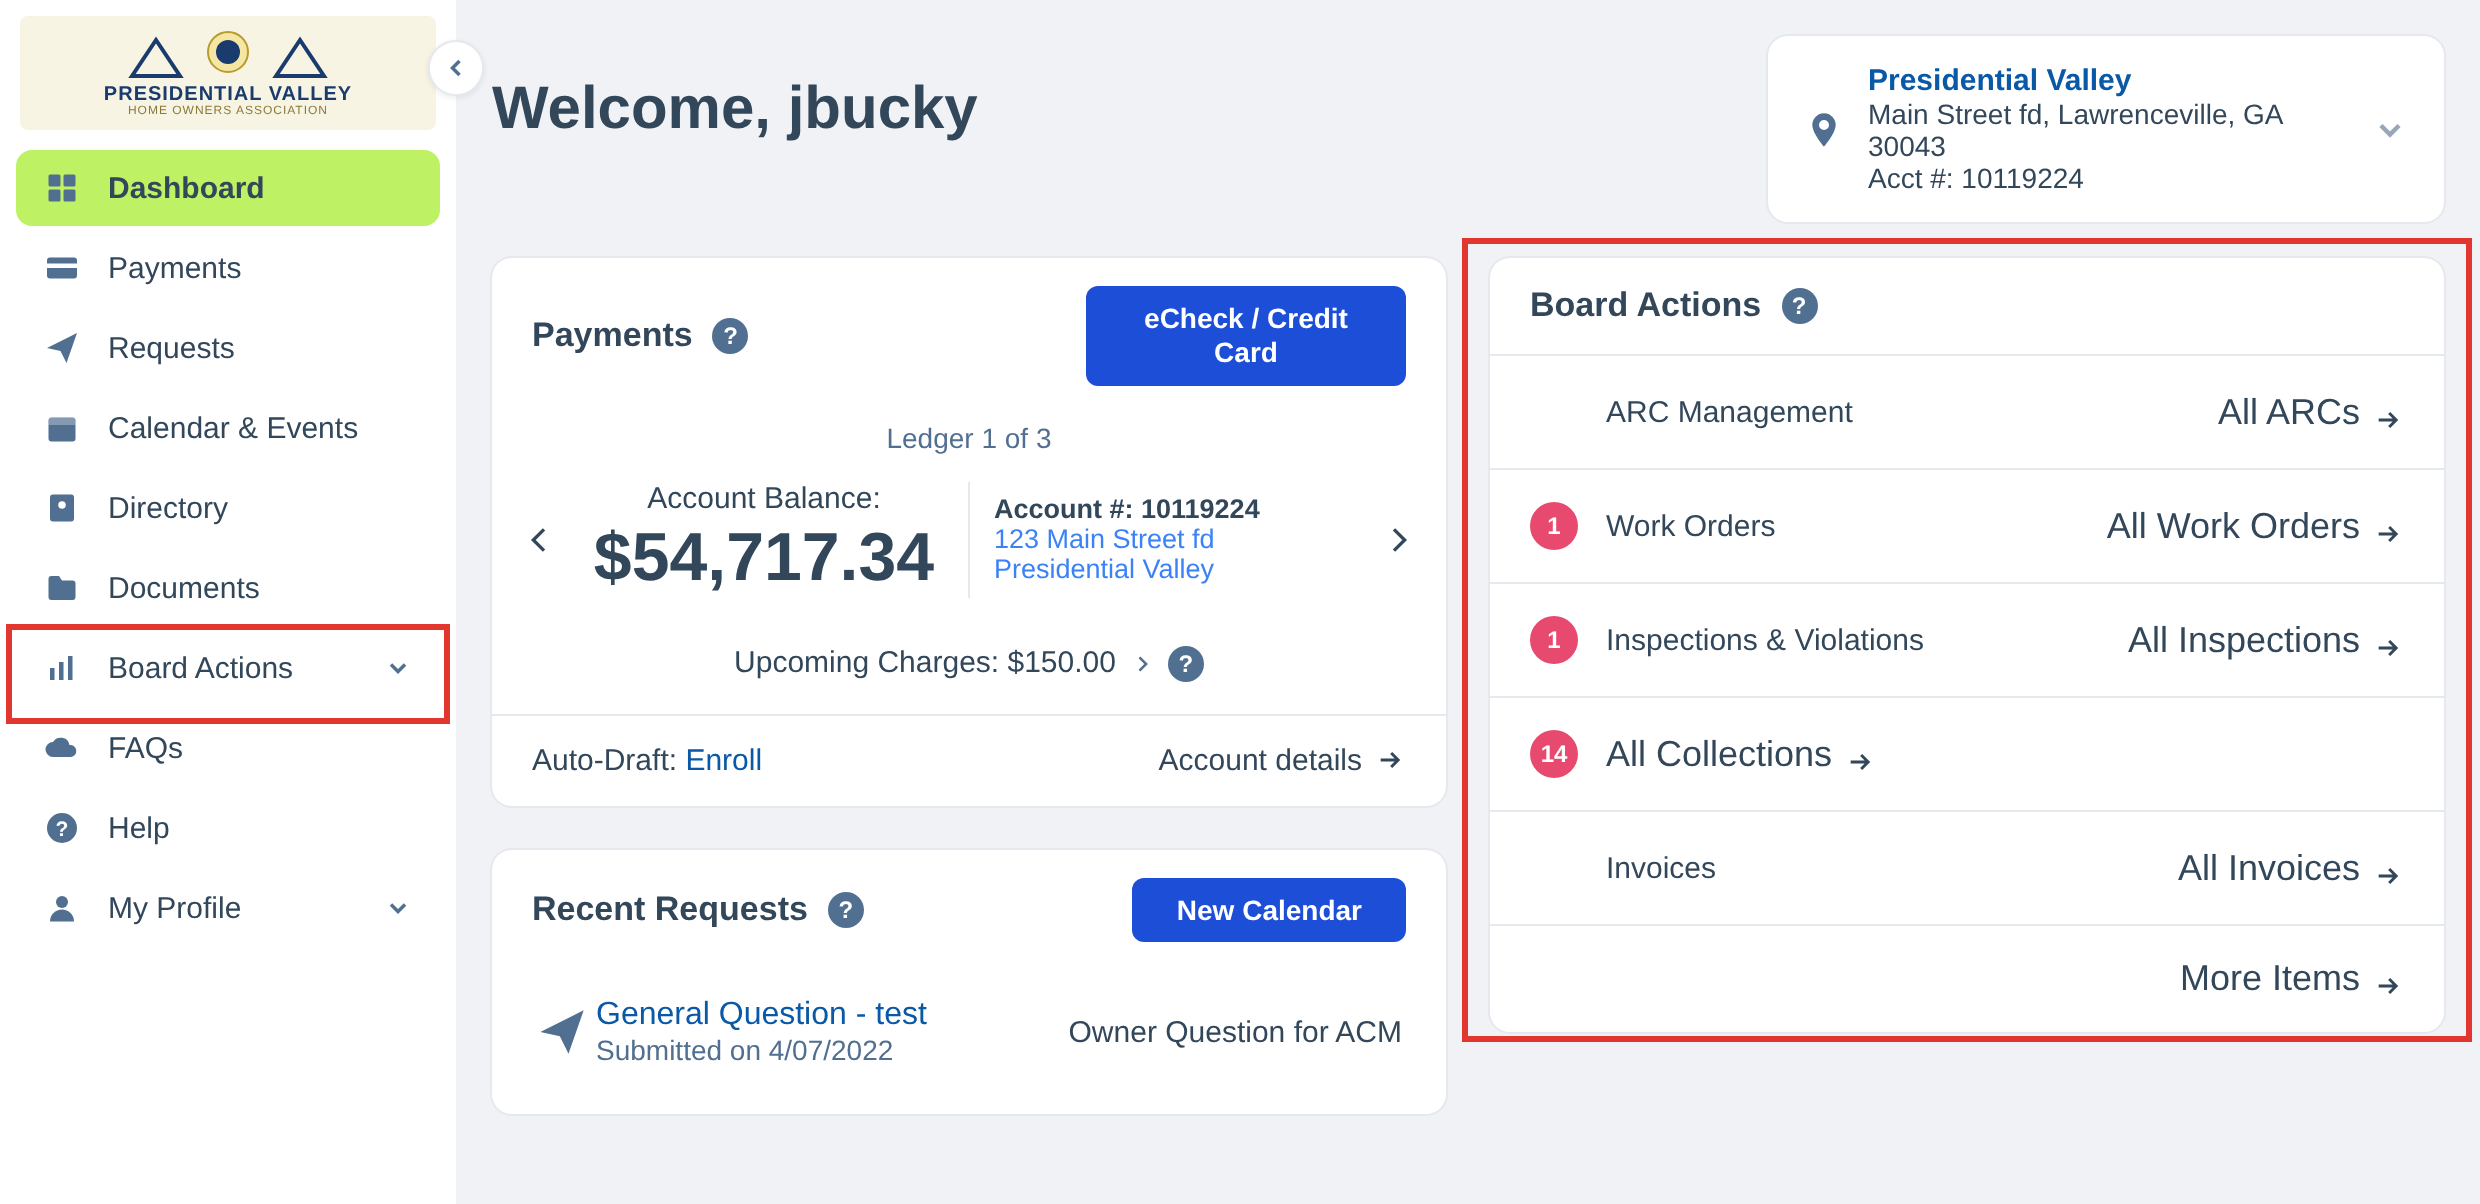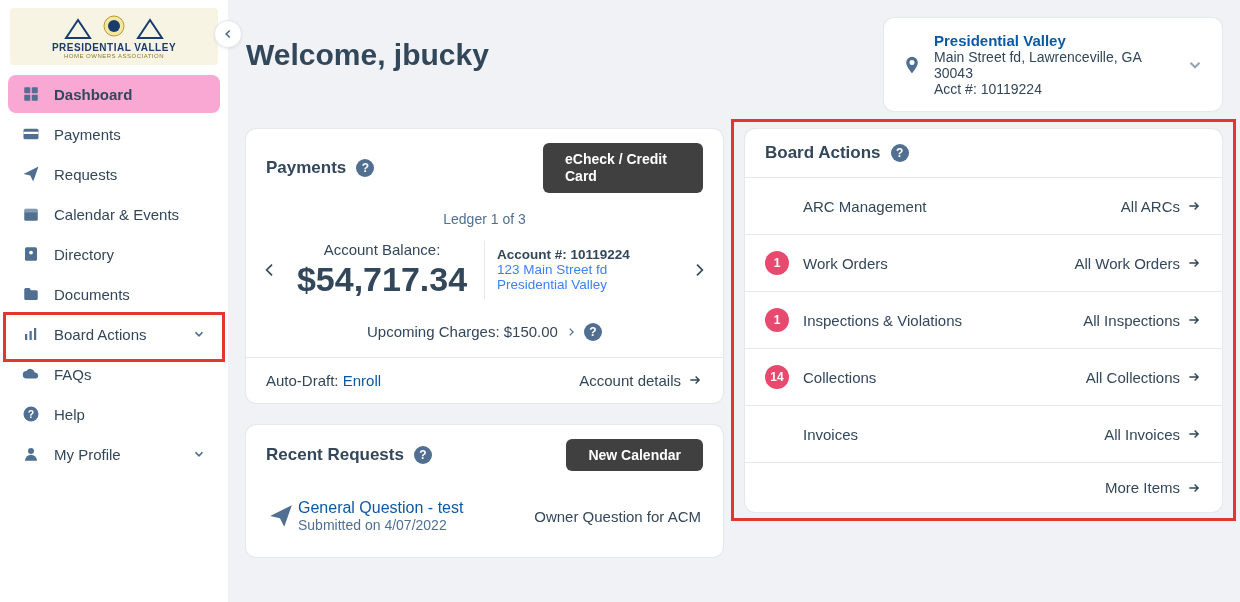--- a/index.html
+++ b/index.html
@@ -5,42 +5,42 @@
 * { box-sizing: border-box; margin: 0; padding: 0; }
 body { font-family: -apple-system, BlinkMacSystemFont, "Segoe UI", Helvetica, Arial, sans-serif; background: #f0f2f5; width: 1240px; height: 602px; overflow: hidden; color: #33475b; }
 .app { display: flex; height: 602px; }
 .sidebar { width: 228px; background: #fff; padding: 8px 8px; flex-shrink: 0; position: relative; }
 .logo-box { background: #f7f4e3; border-radius: 4px; padding: 6px 10px; margin: 0 2px 10px 2px; text-align: center; color: #1a3b6e; }
 .logo-mtns { display: flex; justify-content: center; align-items: center; gap: 2px; }
 .logo-mtns svg { display: block; }
 .logo-name { font-size: 10px; font-weight: 700; letter-spacing: 0.5px; margin-top: 2px; }
 .logo-sub { font-size: 6px; letter-spacing: 0.5px; color: #8a7a3a; }
 .nav-item { display: flex; align-items: center; gap: 14px; padding: 10px 14px; border-radius: 8px; font-size: 15px; color: #33475b; cursor: pointer; margin-bottom: 2px; }
-.nav-item.active { background: #f9a8d4; font-weight: 600; }
+.nav-item.active { background: #bef264; font-weight: 600; }
 .nav-item .nav-icon { width: 18px; height: 18px; flex-shrink: 0; display: flex; align-items: center; justify-content: center; color: #516f90; }
 .nav-item .chev { margin-left: auto; color: #516f90; }
 .red-box { position: absolute; border: 3px solid #e2372e; pointer-events: none; }
 .red-box.rb-sidebar { left: 3px; top: 312px; width: 222px; height: 50px; }
 .collapse-btn { position: absolute; top: 20px; right: -14px; width: 28px; height: 28px; border-radius: 50%; background: #fff; border: 1px solid #e5e8ec; display: flex; align-items: center; justify-content: center; color: #516f90; cursor: pointer; box-shadow: 0 1px 3px rgba(0,0,0,0.08); }
 .main { flex: 1; padding: 18px 18px 0 18px; position: relative; overflow: hidden; }
 .header-row { display: flex; align-items: flex-start; justify-content: space-between; margin-bottom: 18px; }
 .welcome { font-size: 30px; font-weight: 700; color: #33475b; margin-top: 20px; }
 .property-card { background: #fff; border-radius: 10px; padding: 14px 18px; display: flex; align-items: center; gap: 12px; box-shadow: 0 0 0 1px #e5e8ec; width: 338px; }
 .property-card .pin { color: #516f90; flex-shrink: 0; }
 .property-card .pc-texts { flex: 1; }
 .property-card .pc-title { font-weight: 700; color: #0959a6; font-size: 15px; }
 .property-card .pc-line { font-size: 14px; color: #33475b; }
 .property-card .pc-chev { color: #97a7b7; }
 .content-row { display: flex; gap: 22px; }
 .col { flex: 1; display: flex; flex-direction: column; gap: 22px; }
 .card { background: #fff; border-radius: 10px; box-shadow: 0 0 0 1px #e5e8ec; }
 .card-header { display: flex; align-items: center; justify-content: space-between; padding: 14px 20px; }
 .card-title { font-size: 17px; font-weight: 700; color: #33475b; display: flex; align-items: center; gap: 10px; }
 .help-dot { width: 18px; height: 18px; border-radius: 50%; background: #516f90; color: #fff; font-size: 12px; font-weight: bold; display: inline-flex; align-items: center; justify-content: center; }
-.btn-primary { background: #404040; color: #fff; border: none; border-radius: 6px; padding: 8px 22px; font-size: 14px; font-weight: 600; cursor: pointer; text-align: left; line-height: 1.2; }
+.btn-primary { background: #1d4ed8; color: #fff; border: none; border-radius: 6px; padding: 8px 22px; font-size: 14px; font-weight: 600; cursor: pointer; text-align: center; line-height: 1.2; }
 .ledger-line { text-align: center; font-size: 14px; color: #516f90; padding: 4px 0 14px 0; }
 .balance-row { display: flex; align-items: center; padding: 0 10px 6px 10px; }
 .chev-lg { width: 28px; color: #33475b; cursor: pointer; display:flex; align-items:center; justify-content:center; font-size: 24px; }
 .balance-col { flex: 1; text-align: center; padding: 0 8px; }
 .balance-label { font-size: 15px; color: #33475b; margin-bottom: 2px; }
 .balance-amt { font-size: 34px; font-weight: 700; color: #33475b; text-align: center; }
 .acct-col { flex: 1; padding: 0 8px; }
 .acct-label { font-size: 13.5px; font-weight: 700; color: #33475b; }
 .acct-sub { font-size: 13.5px; color: #3b82f6; }
 .divider-v { width: 1px; background: #e5e8ec; align-self: stretch; margin: 0 4px; }
@@ -52,21 +52,21 @@
 .request-row { display: flex; align-items: center; gap: 4px; padding: 14px 22px 24px 22px; }
 .request-row .req-icon { color: #516f90; }
 .req-title { color: #0959a6; font-size: 16px; font-weight: 500; }
 .req-sub { color: #516f90; font-size: 14px; }
 .req-right { margin-left: auto; color: #33475b; font-size: 15px; }
 .ba-list { }
 .ba-item { display: flex; align-items: center; padding: 16px 20px; border-top: 1px solid #e5e8ec; font-size: 15px; }
 .ba-badge { width: 24px; height: 24px; border-radius: 50%; background: #e84a6f; color: #fff; font-size: 12px; font-weight: 700; display: flex; align-items: center; justify-content: center; margin-right: 14px; }
 .ba-badge.hidden { background: transparent; }
 .ba-label { flex: 1; color: #33475b; }
-.ba-link { color: #33475b; font-size: 15px; display: inline-flex; align-items: center; gap: 6px; cursor: pointer; }
+.ba-link { color: #33475b; font-size: 18px; display: inline-flex; align-items: flex-end; gap: 6px; cursor: pointer; }
 .ba-more { display: flex; justify-content: flex-end; padding: 16px 20px; border-top: 1px solid #e5e8ec; }
 svg { display: block; }
 </style>
 </head>
 <body>
 
 <div class="app">
   <div class="sidebar">
     <div class="logo-box">
       <div class="logo-mtns">
@@ -325,21 +325,20 @@
               <span class="ba-label">Inspections &amp; Violations</span>
               <span class="ba-link">
                   <span>All Inspections</span>
                   <svg width="16" height="14" viewBox="0 0 24 24" fill="none" stroke="currentColor" stroke-width="2.5">
                     <path d="M4 12h14M13 6l6 6-6 6"></path>
                   </svg>
                 </span>
             </div>
             <div class="ba-item">
               <span class="ba-badge">14</span>
-              <span class="ba-label">Collections</span>
               <span class="ba-link">
                   <span>All Collections</span>
                   <svg width="16" height="14" viewBox="0 0 24 24" fill="none" stroke="currentColor" stroke-width="2.5">
                     <path d="M4 12h14M13 6l6 6-6 6"></path>
                   </svg>
                 </span>
             </div>
             <div class="ba-item">
               <span class="ba-badge hidden"></span>
               <span class="ba-label">Invoices</span>

